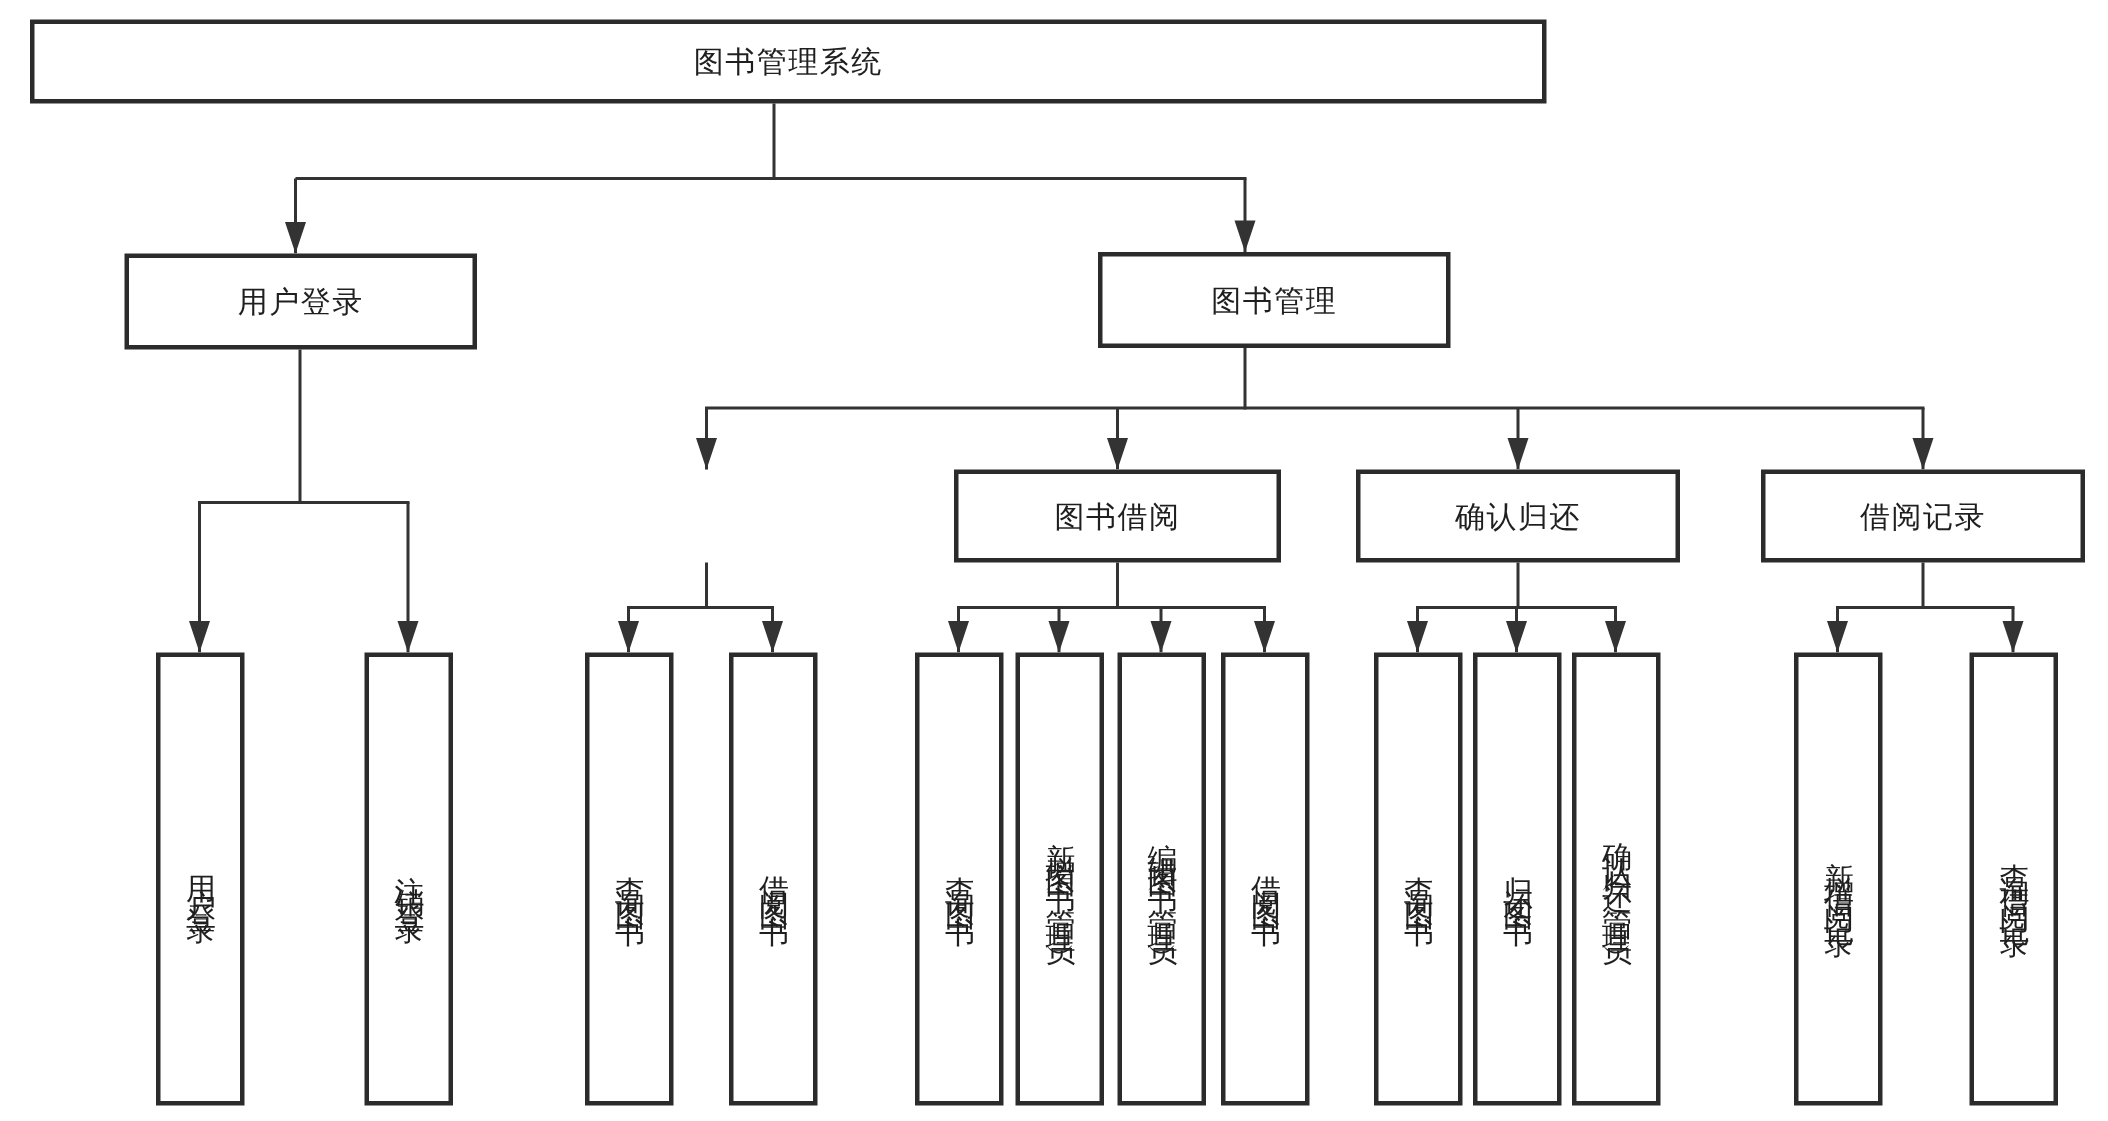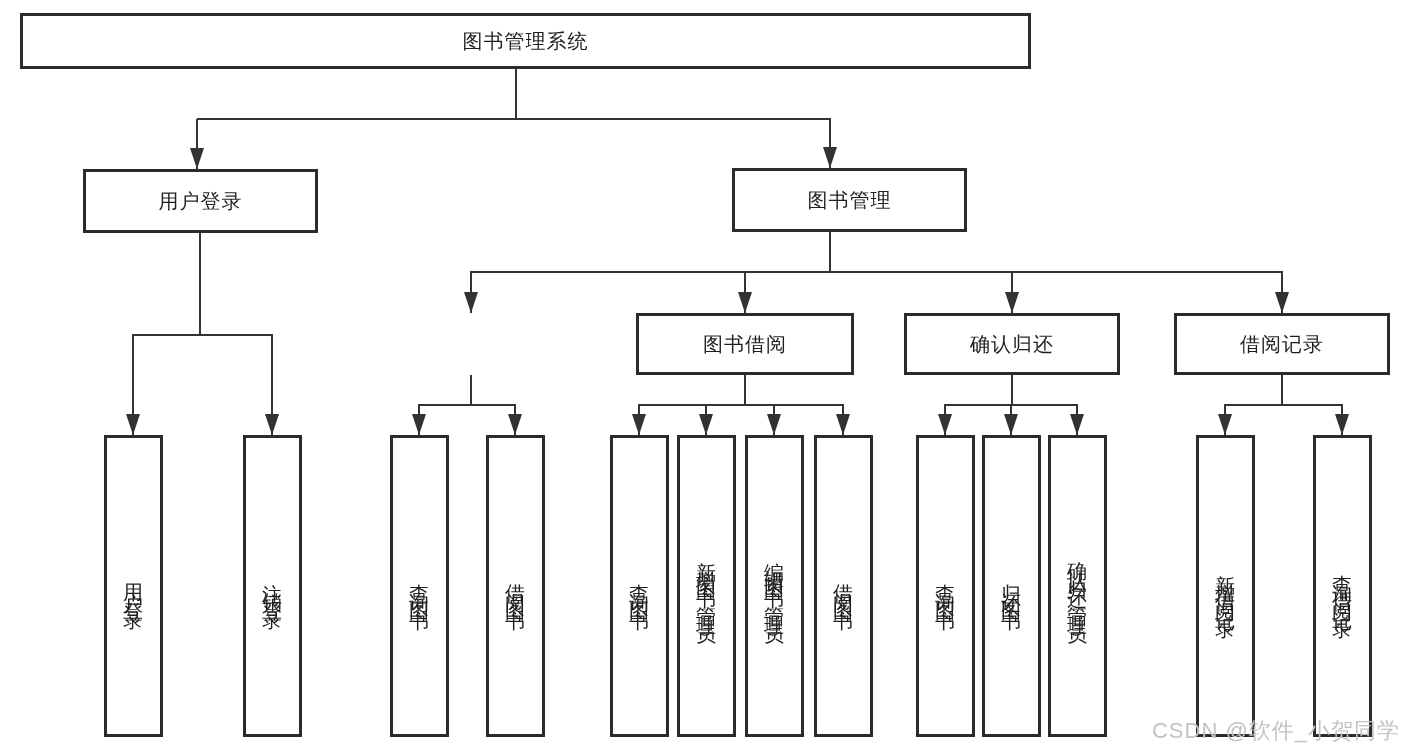--- a/index.html
+++ b/index.html
@@ -181,15 +181,14 @@
     <span class="vtext">确认归还（管理员）</span>
   </div>
 
   <div class="box leaf" style="left:1196px; top:435px; width:59px; height:302px;">
     <span class="vtext">新增借阅记录</span>
   </div>
   <div class="box leaf" style="left:1313px; top:435px; width:59px; height:302px;">
     <span class="vtext">查询借阅记录</span>
   </div>
 
-  <div class="watermark">CSDN @软件_小贺同学</div>
 
 </div>
 
 </body></html>

